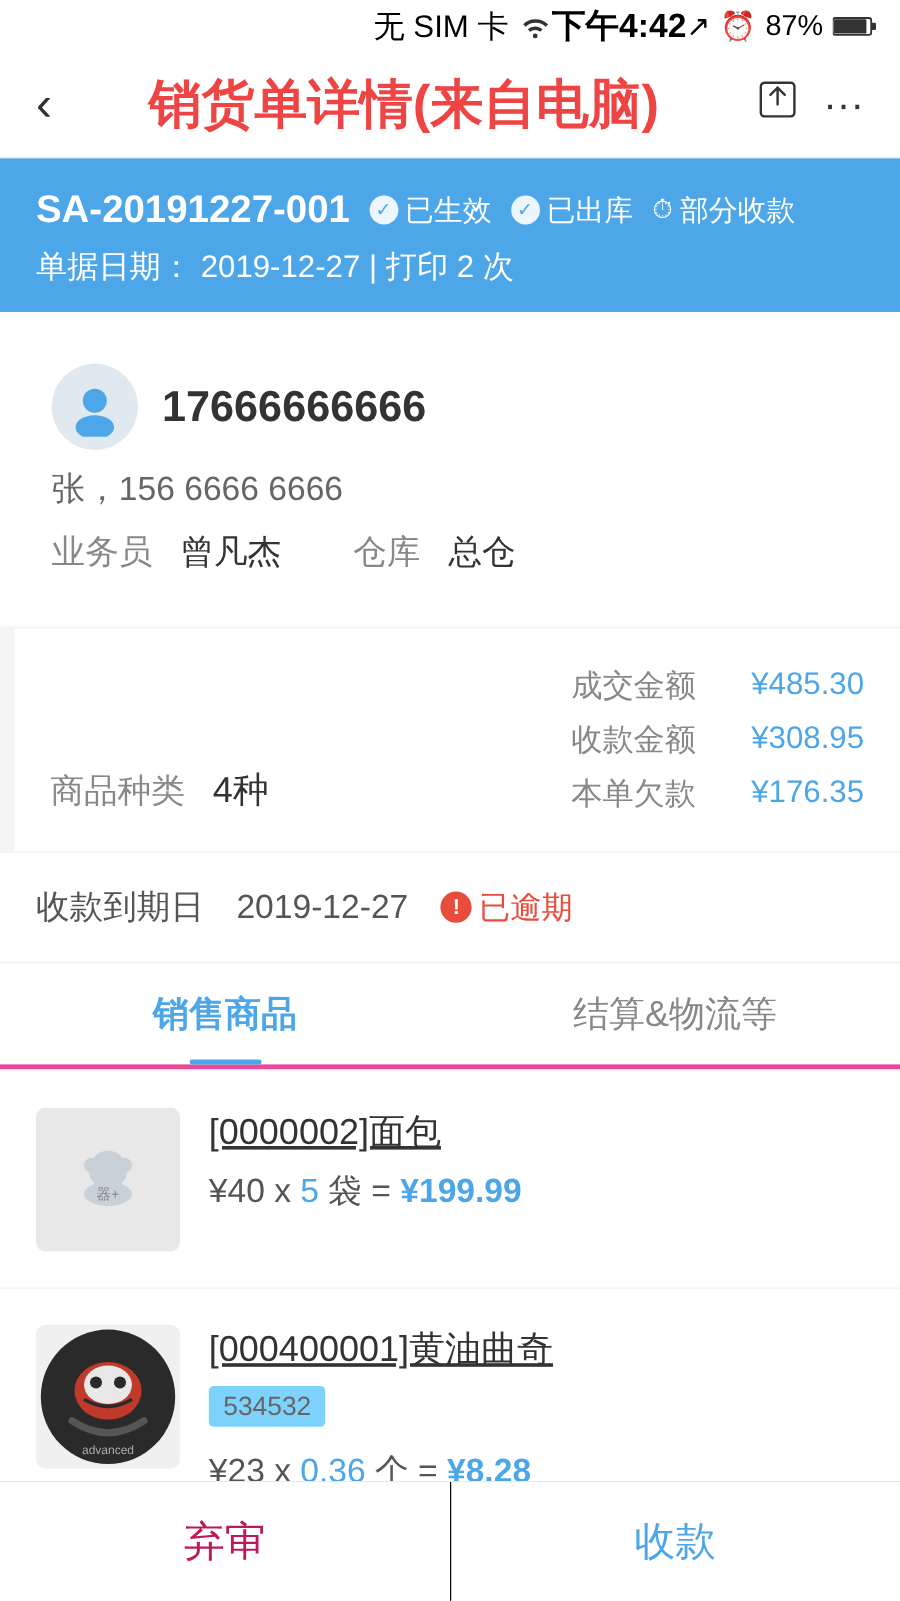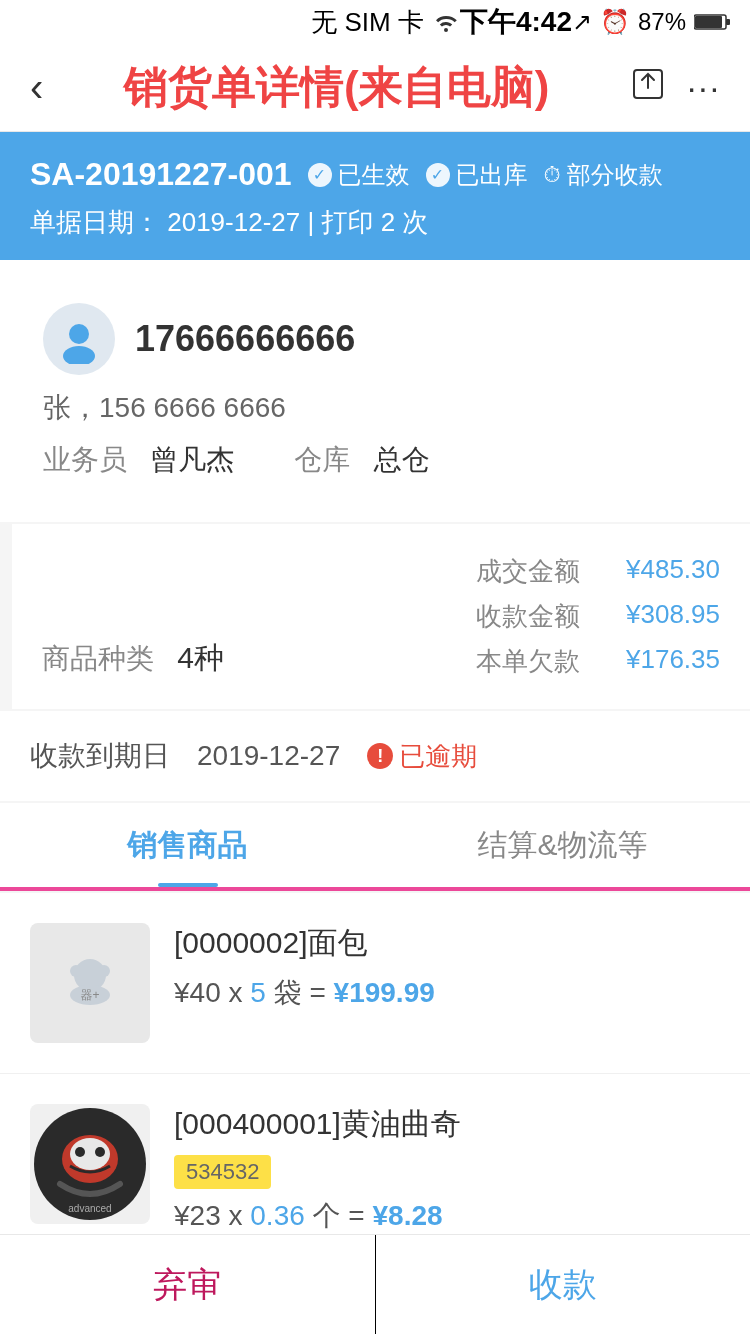--- a/index.html
+++ b/index.html
@@ -303,29 +303,30 @@
       justify-content: center;
     }
     .product-info {
       flex: 1;
     }
     .product-name {
       font-size: 30px;
       color: #333;
       font-weight: 500;
       margin-bottom: 10px;
+      text-decoration: underline;
     }
     .product-sku-badge {
       display: inline-block;
-      background: #fde047;
+      background: #7dd3fc;
       color: #666;
       font-size: 22px;
       padding: 4px 12px;
       border-radius: 4px;
-      margin-bottom: 8px;
+      margin-bottom: 18px;
     }
     .product-price-row {
       font-size: 28px;
       color: #555;
     }
     .price-highlight {
       color: #4da6e8;
       font-weight: 600;
     }
     .price-qty-highlight {

